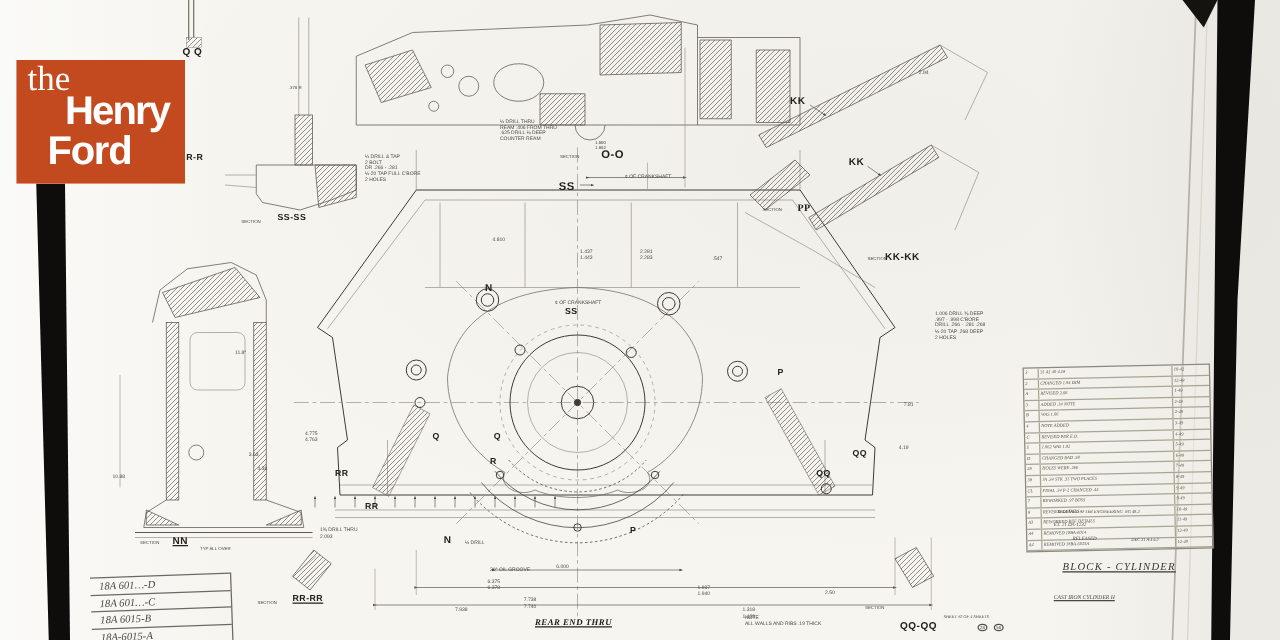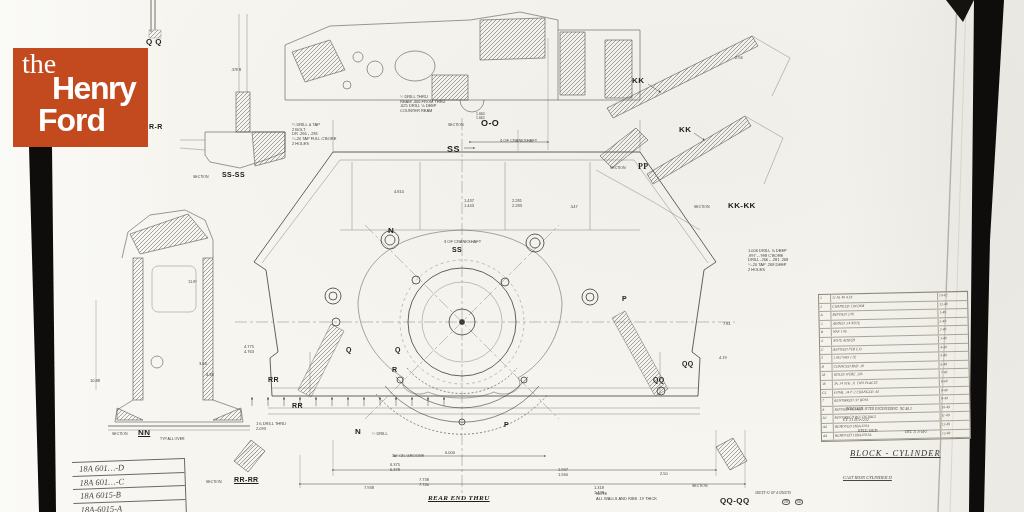--- a/index.html
+++ b/index.html
@@ -226,21 +226,21 @@
       <div class="anno b" style="left: 481px; top: 118px; font-size: 9px;">O-O</div>
       <div class="anno b" style="left: 146px; top: 37px; font-size: 8px;">Q Q</div>
       <div class="anno b" style="left: 149px; top: 123px; font-size: 7px;">R-R</div>
       <div class="anno" style="left: 193px; top: 175px; font-size: 3.5px;">SECTION</div>
       <div class="anno b" style="left: 222px; top: 171px; font-size: 7px;">SS-SS</div>
       <div class="anno b" style="left: 632px; top: 76px; font-size: 8px;">KK</div>
       <div class="anno b" style="left: 679px; top: 125px; font-size: 8px;">KK</div>
       <div class="anno" style="left: 610px; top: 166px; font-size: 3.5px;">SECTION</div>
       <div class="anno b" style="left: 638px; top: 162px; font-size: 8px; font-family: Liberation Serif, serif;">PP</div>
       <div class="anno" style="left: 694px; top: 205px; font-size: 3.5px;">SECTION</div>
-      <div class="anno b" style="left: 728px; top: 201px; font-size: 8px;">KK-KK</div>
+      <div class="anno b" style="left: 708px; top: 201px; font-size: 8px;">KK-KK</div>
       <div class="anno" style="left: 112px; top: 432px; font-size: 3.5px;">SECTION</div>
       <div class="anno b" style="left: 138px; top: 428px; font-size: 8px; text-decoration: underline;">NN</div>
       <div class="anno" style="left: 206px; top: 480px; font-size: 3.5px;">SECTION</div>
       <div class="anno b u" style="left: 234px; top: 476px; font-size: 7px;">RR-RR</div>
       <div class="anno" style="left: 692px; top: 484px; font-size: 3.5px;">SECTION</div>
       <div class="anno b" style="left: 720px; top: 496px; font-size: 8px;">QQ-QQ</div>
       <div class="anno b" style="left: 682px; top: 360px; font-size: 7px;">QQ</div>
       <div class="anno b" style="left: 653px; top: 376px; font-size: 7px;">QQ</div>
       <div class="anno b" style="left: 292px; top: 402px; font-size: 7px;">RR</div>
       <div class="anno b" style="left: 268px; top: 376px; font-size: 7px;">RR</div>

